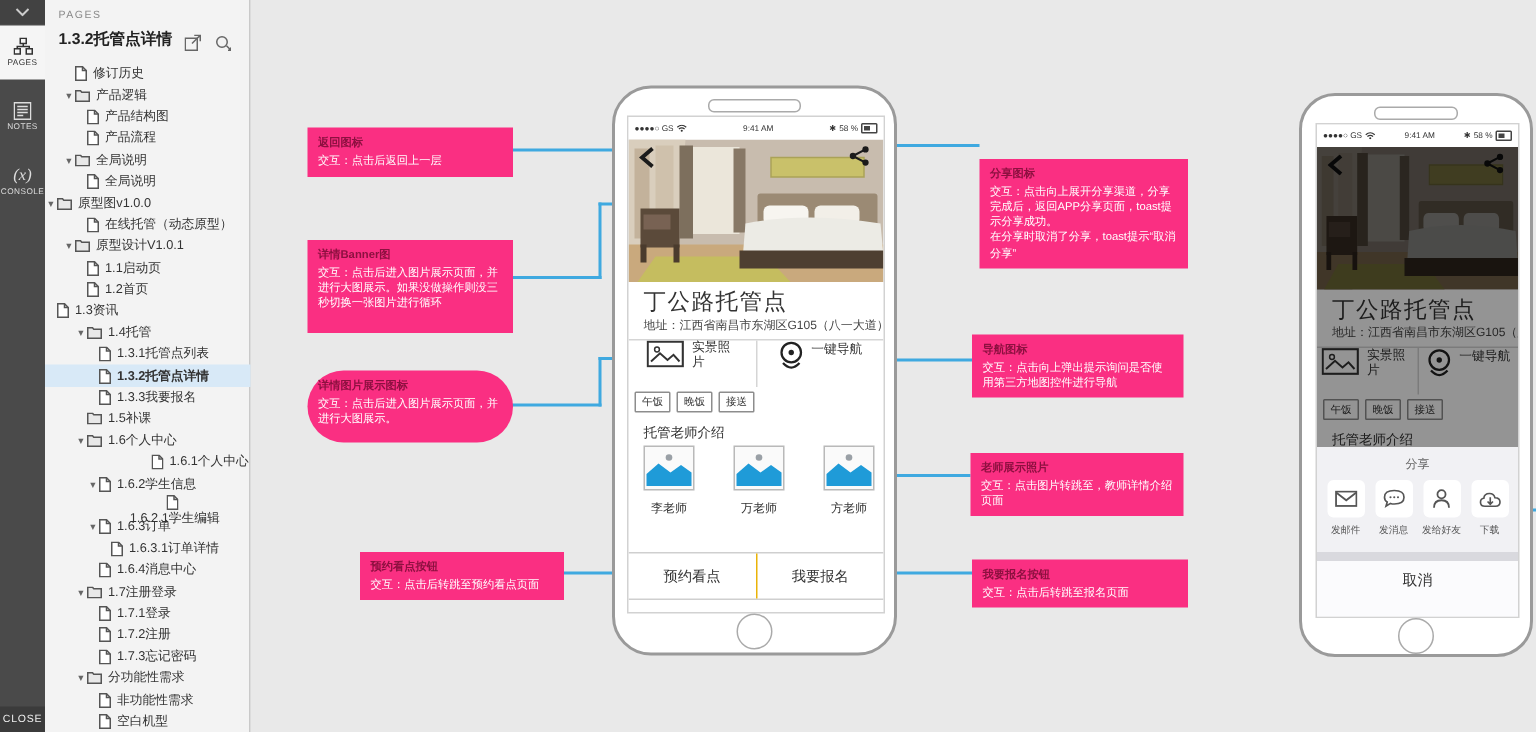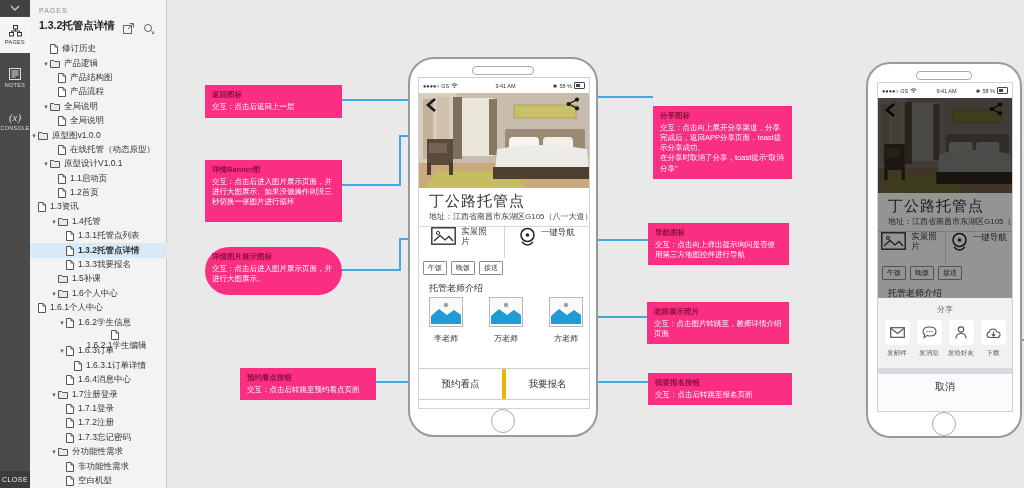--- a/index.html
+++ b/index.html
@@ -62,21 +62,21 @@
   .cap.wrap{width:30px;white-space:normal;line-height:1.15;}
   .tagrow{position:absolute;left:4px;top:183px;display:flex;gap:4px;}
   .tag{font-size:7px;color:#333;border:1px solid #8d8d8d;background:#fff;padding:1px 4px;border-radius:1px;}
   .secttl{position:absolute;left:10px;top:204px;font-size:9px;color:#333;}
   .cards{position:absolute;left:10px;top:219px;display:flex;gap:26px;}
   .tcard{width:34px;display:flex;flex-direction:column;align-items:center;gap:6px;cursor:pointer;}
   .tcard .ph{width:34px;height:30px;border:1px solid #b9b9b9;background:#fafafa;box-sizing:border-box;}
   .tcard .nm{font-size:8px;color:#333;}
   .actrow{position:absolute;left:0;right:0;top:290px;height:30px;border-top:1px solid #cfcfcf;border-bottom:1px solid #cfcfcf;display:flex;}
   .actrow .cell{flex:1;display:flex;align-items:center;justify-content:center;font-size:9.5px;color:#333;cursor:pointer;}
-  .actrow .cell:first-child{border-right:4px solid #eab308;}
+  .actrow .cell:first-child{border-right:1px solid #eab308;}
 
   
   .dim{position:absolute;left:0;right:0;top:15px;height:200px;background:rgba(0,0,0,.42);}
   .sheet{position:absolute;left:0;right:0;top:215px;bottom:0;background:#f1f1f4;}
   .sheet .shead{text-align:center;font-size:8px;color:#666;padding-top:6px;}
   .sopts{position:absolute;left:0;right:0;top:22px;display:flex;justify-content:space-between;padding:0 4px;}
   .sopt{width:30px;display:flex;flex-direction:column;align-items:center;gap:4px;cursor:pointer;}
   .sopt .tile{width:25px;height:25px;background:#fff;border-radius:4px;display:flex;align-items:center;justify-content:center;}
   .sopt .snm{font-size:6.5px;color:#555;white-space:nowrap;}
   .sgap{position:absolute;left:0;right:0;top:70px;height:6px;background:#d9d9de;}
@@ -260,21 +260,21 @@
           </svg>
           <span>1.5补课</span>
         </div>
         <div class="trow" style="padding-left: 20px;">
           <span class="slot">▾</span>
           <svg width="10" height="8">
             <path d="M0.5 2 L0.5 7.5 L9.5 7.5 L9.5 1.5 L4.5 1.5 L3.7 0.5 L0.5 0.5 Z" fill="#e8e8e8" stroke="#555"></path>
           </svg>
           <span>1.6个人中心</span>
         </div>
-        <div class="trow" style="">
+        <div class="trow" style="padding-left: 28px; margin-left: 35px;">
           <span class="slot"></span>
           <svg width="8" height="10">
             <path d="M0.5 0.5 H5 L7.5 3 V9.5 H0.5 Z" fill="#fff" stroke="#555"></path>
             <path d="M5 0.5 V3 H7.5" fill="none" stroke="#555"></path>
           </svg>
           <span>1.6.1个人中心</span>
         </div>
         <div class="trow" style="padding-left: 28px;">
           <span class="slot">▾</span>
           <svg width="8" height="10">

